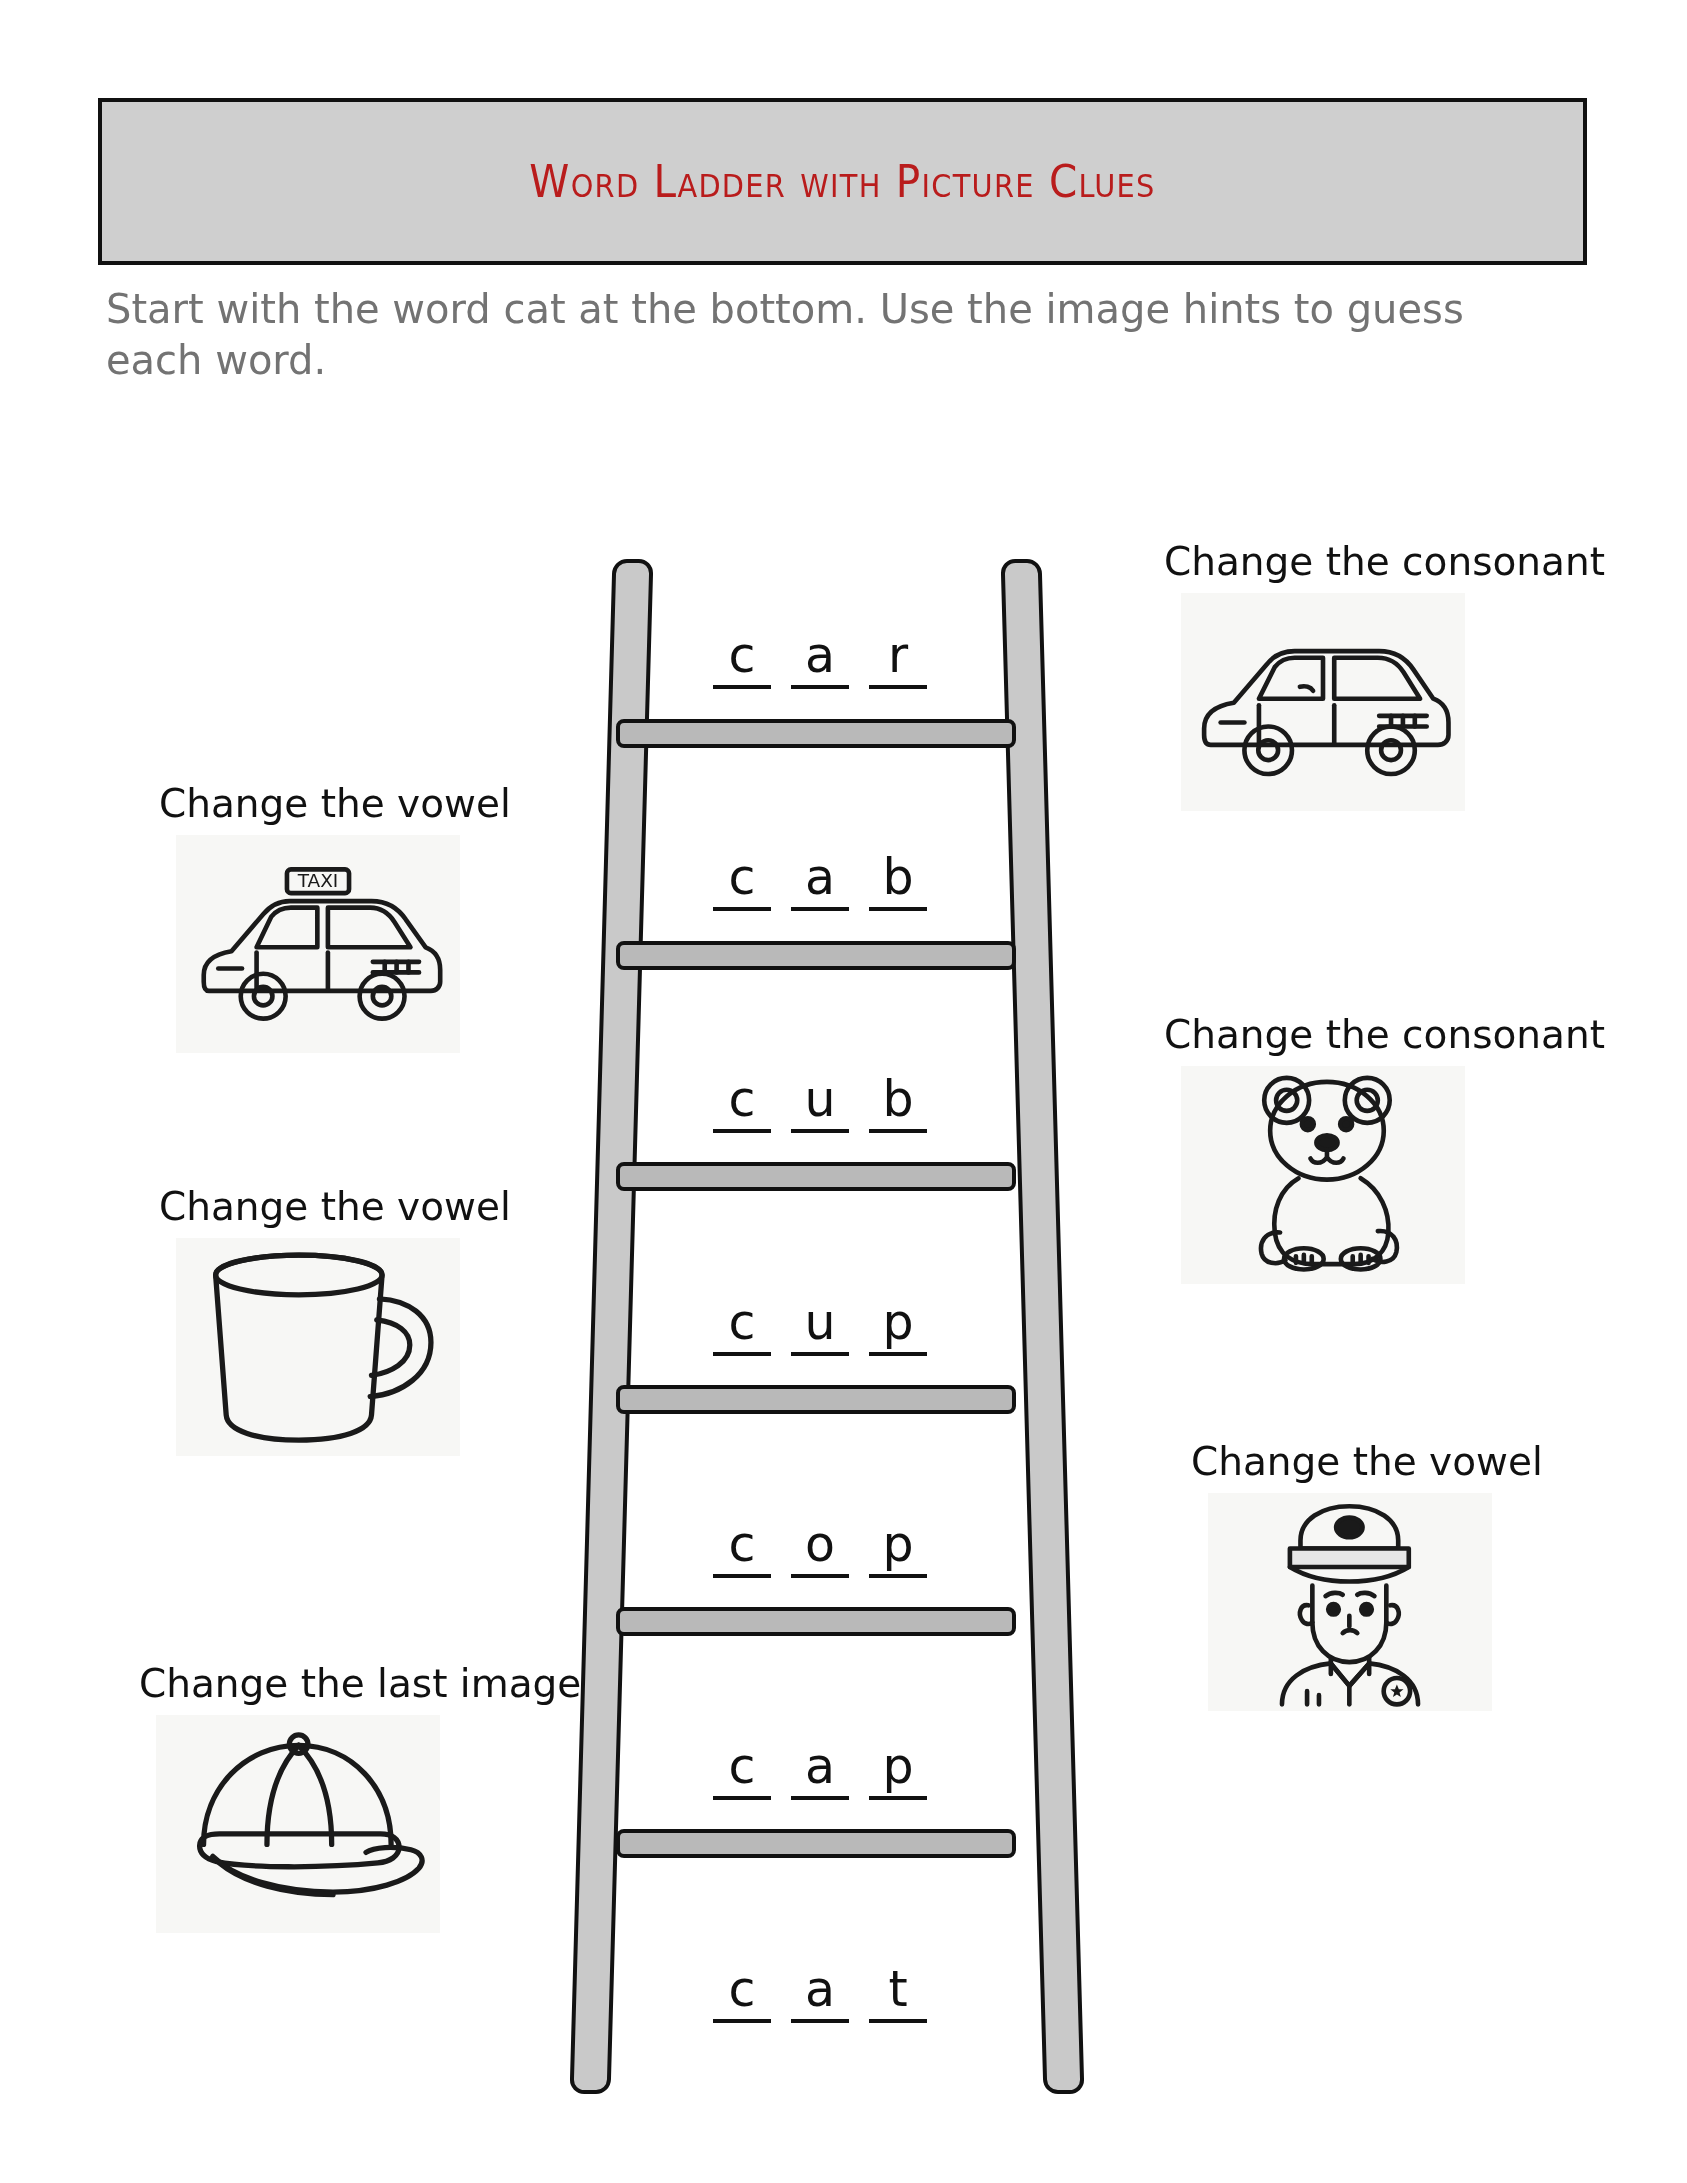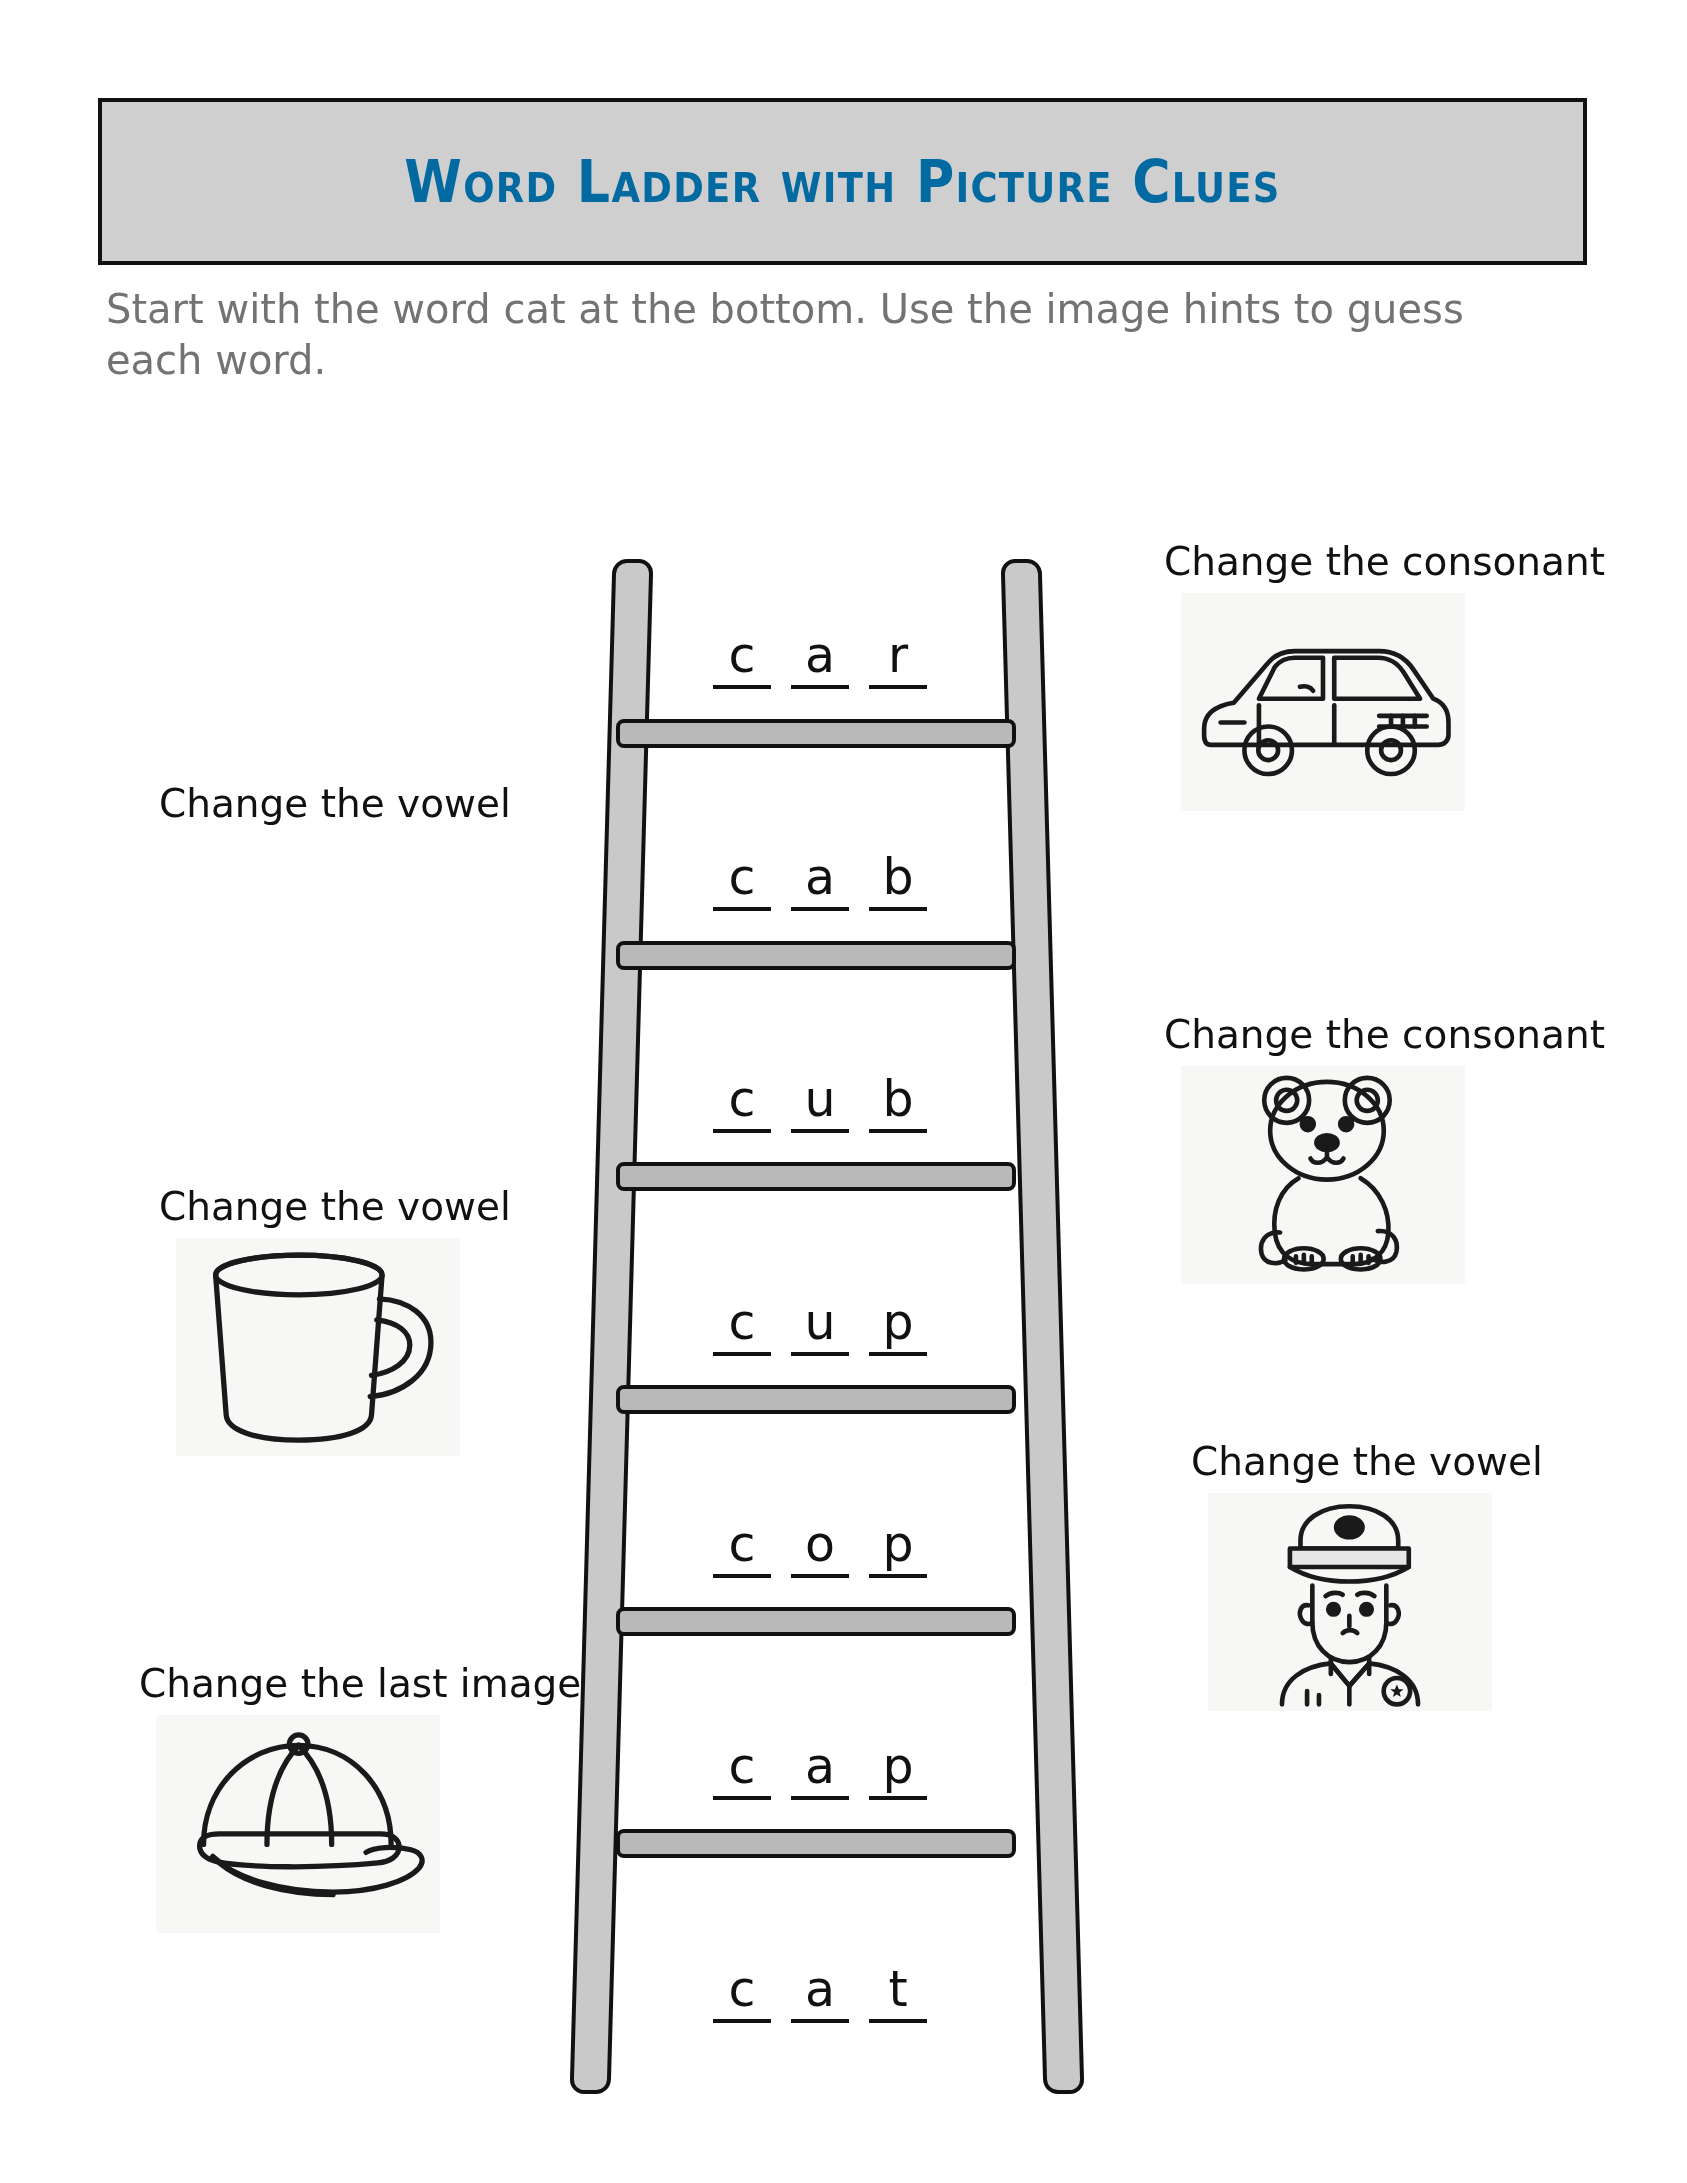--- a/index.html
+++ b/index.html
@@ -24,24 +24,24 @@
     height: 167px;
     background: #cfcfcf;
     border: 4.6px solid #111111;
     box-sizing: border-box;
     display: flex;
     align-items: center;
     justify-content: center;
   }
   .title-text {
     font-family: "DejaVu Sans Condensed", "Liberation Sans", sans-serif;
-    font-size: 58px;
-    font-weight: 700;
+    font-size: 45px;
+    font-weight: 400;
     letter-spacing: 1.3px;
-    color: #0369a1;
+    color: #b91c1c;
     text-transform: none;
     font-variant: small-caps;
     white-space: nowrap;
   }
 
   
   .instructions {
     position: absolute;
     left: 106px;
     top: 284px;
@@ -263,20 +263,38 @@
       <path d="M214 292 L214 320"></path>
       <circle cx="286" cy="300" r="20"></circle>
       <path d="M286 290 L289 297 L296 297 L290 302 L292 309 L286 305 L280 309 L282 302 L276 297 L283 297 Z" fill="#1a1a1a" stroke="none"></path>
       <path d="M150 300 L150 320 M168 306 L168 320"></path>
     </svg>
   </div>
 </div>
 
 <div class="clue" style="left:159px; top:781px;">
   <div class="clue-label">Change the vowel</div>
+  <div class="clue-img">
+    <svg viewBox="0 0 430 330" fill="none" stroke="#1a1a1a" stroke-width="7" stroke-linecap="round" stroke-linejoin="round">
+      <rect x="168" y="52" width="94" height="36" rx="6"></rect>
+      <text x="215" y="79" font-family="DejaVu Sans, sans-serif" font-size="28" fill="#1a1a1a" stroke="none" text-anchor="middle">TAXI</text>
+      <path d="M42 212 C42 190 60 180 84 176 L132 120 C142 108 156 100 172 100 L296 100 C318 100 336 110 348 128 L378 170 C394 176 400 188 400 204 L400 222 C400 230 394 236 386 236 L50 236 C44 236 42 230 42 222 Z"></path>
+      <path d="M144 124 C152 114 162 110 174 110 L214 110 L214 170 L122 170 Z"></path>
+      <path d="M230 110 L294 110 C310 110 322 118 331 132 L355 170 L230 170 Z"></path>
+      <path d="M122 178 L122 234"></path>
+      <path d="M230 178 L230 234"></path>
+      <path d="M298 192 L368 192 M298 208 L368 208"></path>
+      <path d="M316 192 L316 208 M334 192 L334 208 M352 192 L352 208"></path>
+      <path d="M64 202 L100 202"></path>
+      <circle cx="132" cy="244" r="34"></circle>
+      <circle cx="132" cy="244" r="14"></circle>
+      <circle cx="312" cy="244" r="34"></circle>
+      <circle cx="312" cy="244" r="14"></circle>
+    </svg>
+  </div>
 </div>
 
 <div class="clue" style="left:159px; top:1184px;">
   <div class="clue-label">Change the vowel</div>
   <div class="clue-img">
     <svg viewBox="0 0 430 330" fill="none" stroke="#1a1a1a" stroke-width="8" stroke-linecap="round" stroke-linejoin="round">
       <path d="M60 56 C60 38 120 26 186 26 C252 26 312 38 312 56 L296 268 C294 292 250 306 186 306 C122 306 78 292 76 268 Z"></path>
       <ellipse cx="186" cy="56" rx="126" ry="30"></ellipse>
       <path d="M308 92 C352 94 386 118 386 158 C386 206 342 236 294 240"></path>
       <path d="M304 124 C336 128 354 142 354 162 C354 188 326 204 296 208"></path>

